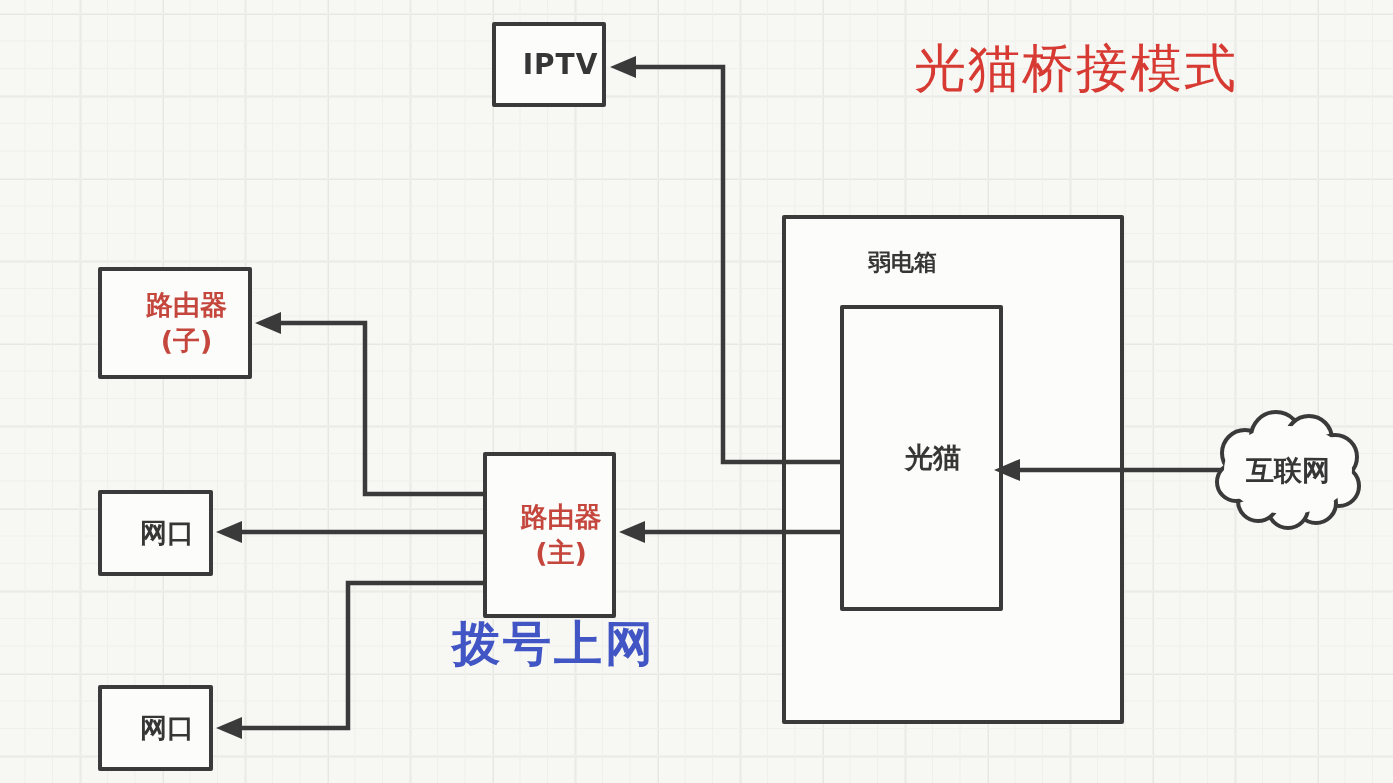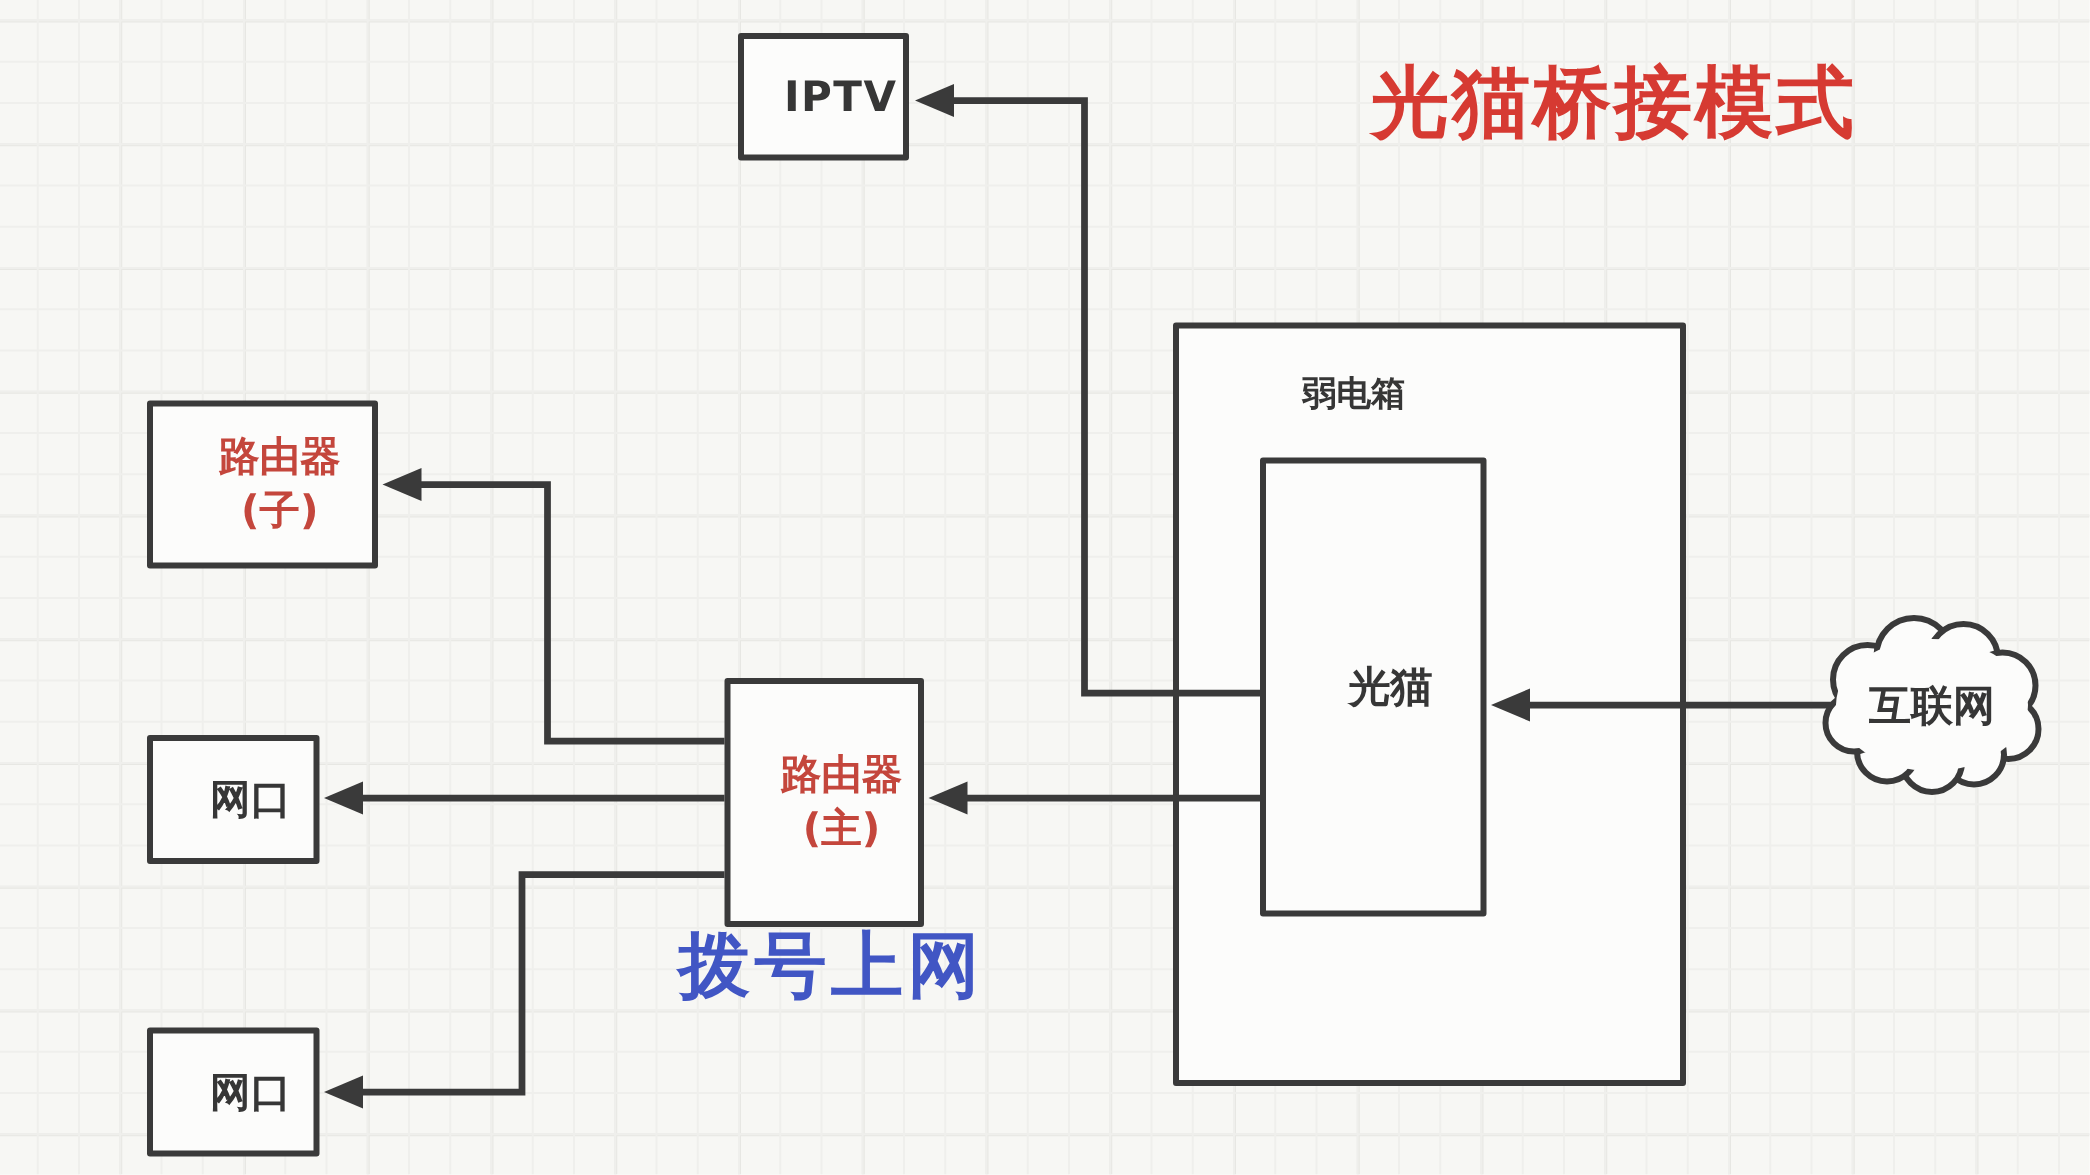--- a/index.html
+++ b/index.html
@@ -33,40 +33,40 @@
     flex-direction: column;
     align-items: center;
     justify-content: center;
     font-weight: bold;
     color: #363636;
     text-align: center;
     padding-left: 23px;
   }
   #box-iptv      { left: 492px; top: 22px;  width: 114px; height: 85px;  font-size: 28px; letter-spacing: 1px; }
   #box-weak      { left: 782px; top: 215px; width: 342px; height: 509px; z-index: 1; }
-  #box-modem     { left: 840px; top: 305px; width: 151px; height: 306px; font-size: 28px; z-index: 2; }
+  #box-modem     { left: 840px; top: 305px; width: 163px; height: 306px; font-size: 28px; z-index: 2; }
   #box-router-child { left: 98px;  top: 267px; width: 154px; height: 112px; font-size: 27px; line-height: 1.35; color: #c4463c; }
   #box-router-main  { left: 483px; top: 452px; width: 133px; height: 166px; font-size: 27px; line-height: 1.35; color: #c4463c; z-index: 2; }
   #box-port-top     { left: 98px;  top: 490px; width: 115px; height: 86px; font-size: 27px; }
   #box-port-bottom  { left: 98px;  top: 685px; width: 115px; height: 86px; font-size: 27px; }
   .weak-label {
     position: absolute;
     left: 82px;
     top: 28px;
     font-size: 23px;
     font-weight: bold;
     color: #363636;
     white-space: nowrap;
   }
   .title {
     position: absolute;
     left: 914px;
     top: 34px;
     font-size: 52px;
-    font-weight: bold;
+    font-weight: normal;
     color: #d63a32;
     letter-spacing: 2px;
     white-space: nowrap;
   }
   .caption {
     position: absolute;
     left: 452px;
     top: 612px;
     font-size: 48px;
     font-weight: bold;

